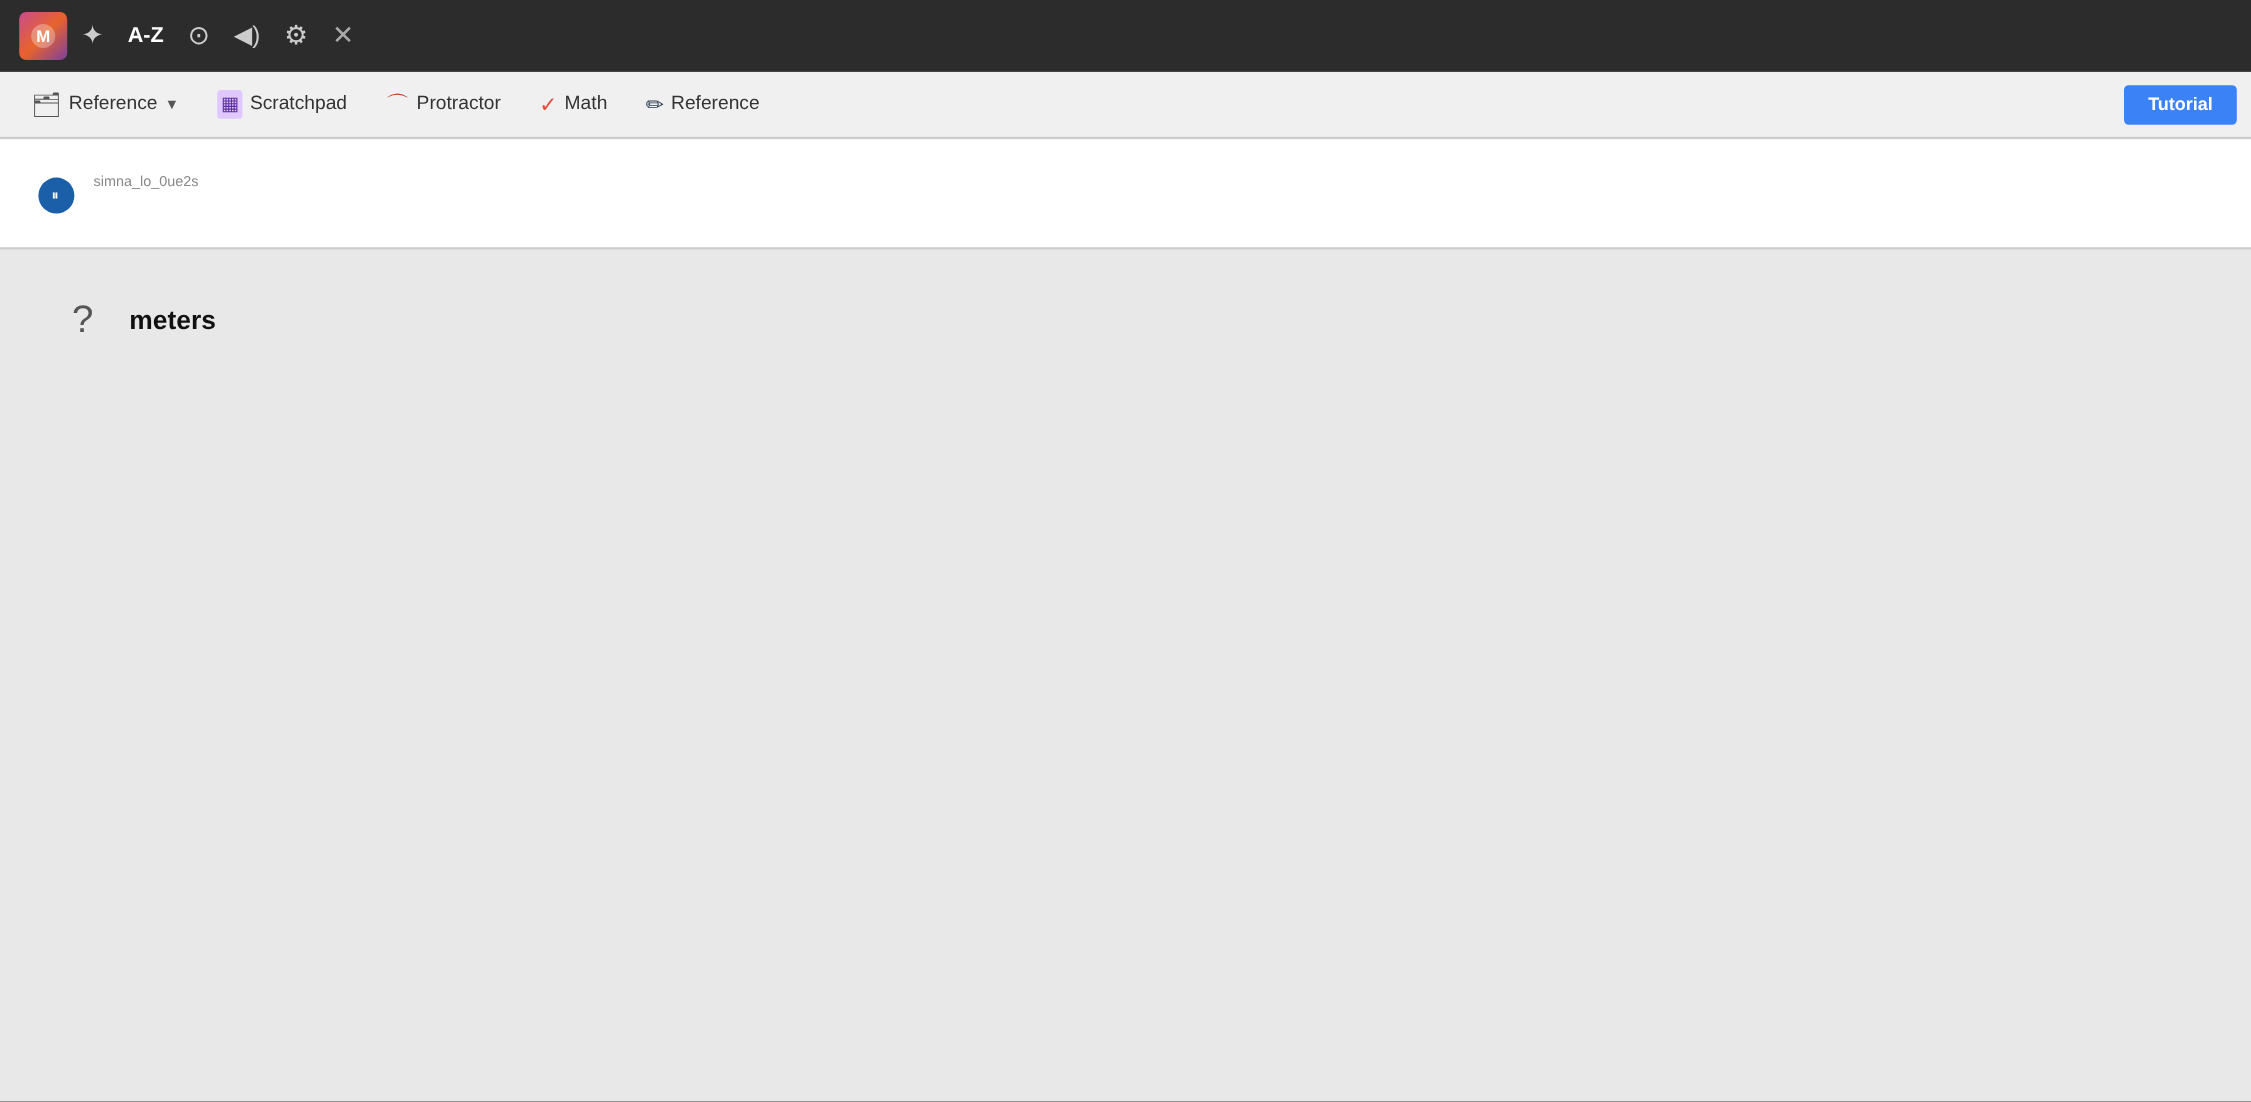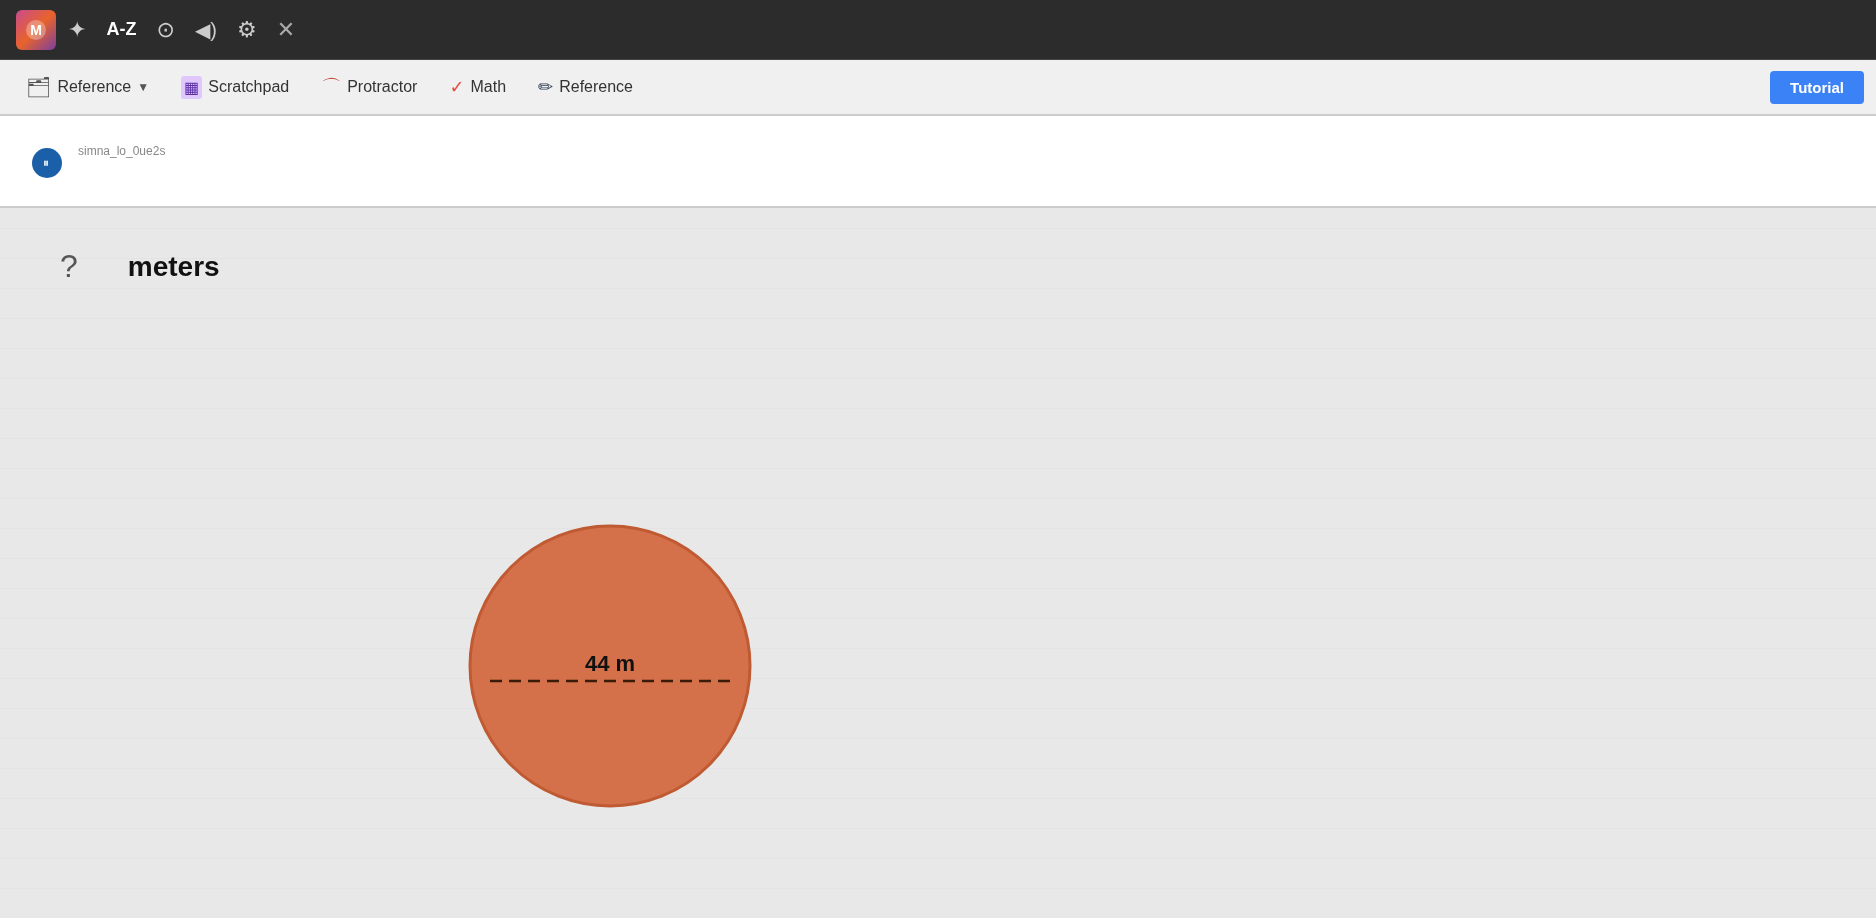--- a/index.html
+++ b/index.html
@@ -166,24 +166,23 @@
       display: flex;
       align-items: center;
       gap: 30px;
     }
     .answer-question-mark {
       font-size: 32px;
       color: #555;
       font-weight: 400;
     }
     .answer-label {
-      font-size: 28px;
+      font-size: 22px;
       font-weight: 700;
       color: #111;
-      margin-left: 20px;
     }
 
     
     .circle-container {
       position: absolute;
       left: 460px;
       top: 400px;
     }
     .circle-svg {
       display: block;
@@ -251,26 +250,14 @@
       <span style="letter-spacing:2px; font-size:12px;">⏸</span>
     </div>
     <div class="username-badge">simna_lo_0ue2s</div>
   </div>
 
   <div class="answer-area">
     <span class="answer-question-mark">?</span>
     <span class="answer-label">meters</span>
   </div>
 
-  <div class="circle-container">
-    <svg class="circle-svg" width="300" height="300" viewBox="0 0 300 300">
-
-      <circle cx="150" cy="150" r="140" fill="#d4704a"></circle>
-
-      <circle cx="150" cy="150" r="140" fill="none" stroke="#c05a32" stroke-width="3"></circle>
-
-      <line x1="30" y1="165" x2="270" y2="165" stroke="#3a1a08" stroke-width="2.5" stroke-dasharray="12,7"></line>
-
-      <text x="150" y="155" text-anchor="middle" fill="#111" font-size="22" font-weight="700" font-family="Arial, sans-serif">44 m</text>
-    </svg>
-  </div>
 
 </div>
 
 </body></html>

